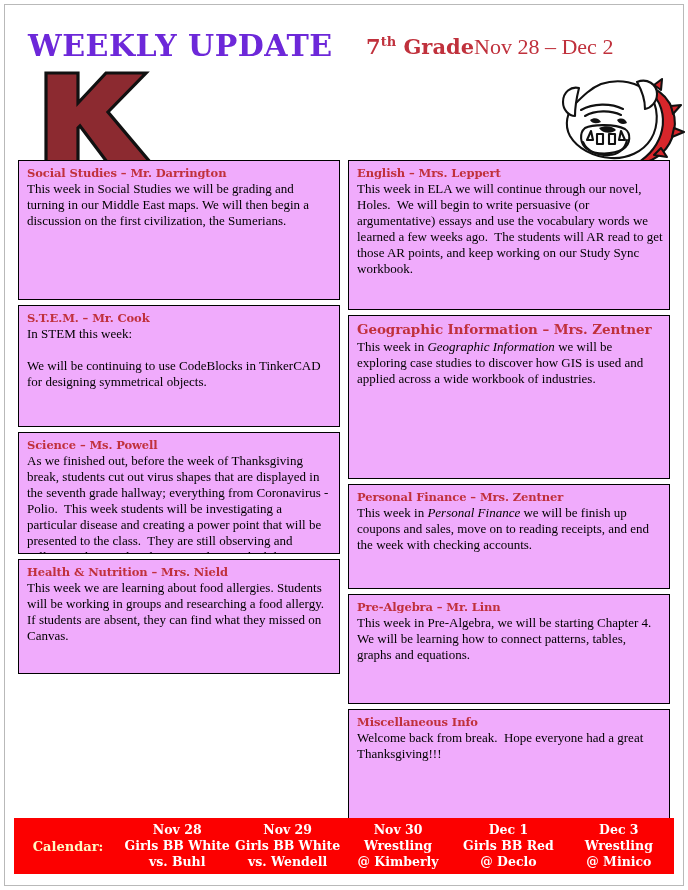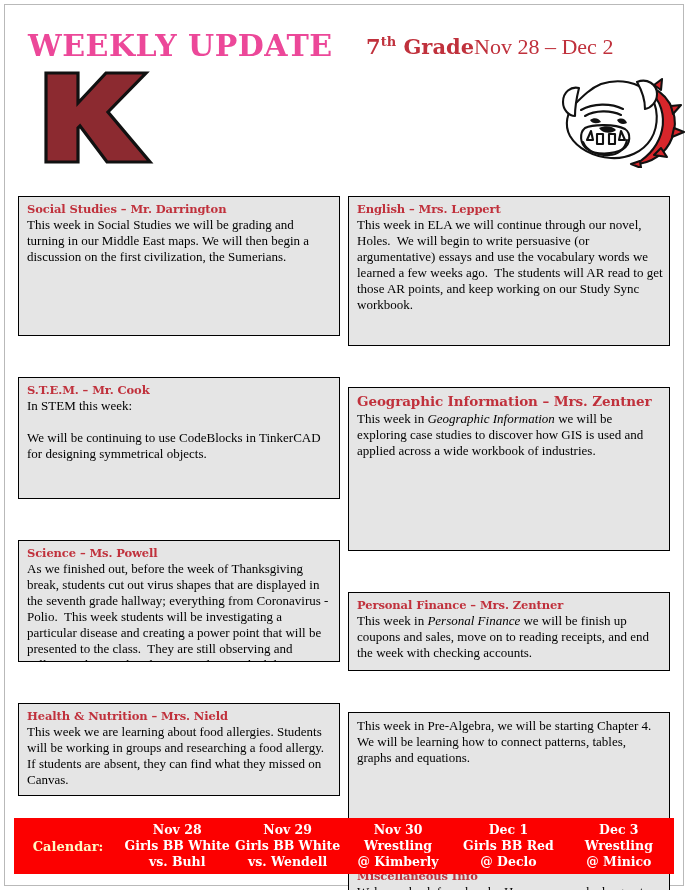--- a/index.html
+++ b/index.html
@@ -38,21 +38,21 @@
     margin: 0 14px;
   }
   .title-main {
     position: absolute;
     left: 14px;
     top: 28px;
     font-family: "DejaVu Serif", "Liberation Serif", serif;
     font-weight: 700;
     font-size: 30px;
     letter-spacing: 0.5px;
-    color: #ec4899;
+    color: #6d28d9;
     white-space: nowrap;
   }
   .title-right {
     position: absolute;
     left: 352px;
     top: 34px;
     white-space: nowrap;
     color: #c0313c;
     font-family: "DejaVu Serif", "Liberation Serif", serif;
     font-size: 21px;
@@ -109,23 +109,22 @@
   .col {
     width: 322px;
     display: flex;
     flex-direction: column;
     gap: 5px;
   }
   .box {
     border: 1.5px solid #000000;
     box-sizing: border-box;
     padding: 5px 6px 18px 8px;
-    background: #e5e5e5;
+    background: #f0abfc;
     overflow: hidden;
-    margin-top: 36px;
   }
   .box-title {
     color: #c0313c;
     font-family: "DejaVu Serif", "Liberation Serif", serif;
     font-weight: 700;
     font-size: 11.5px;
     line-height: 1.25;
     margin-bottom: 1px;
     letter-spacing: -0.1px;
   }
@@ -250,45 +249,46 @@
         <div class="box-body">In STEM this week:
 
 We will be continuing to use CodeBlocks in TinkerCAD for designing symmetrical objects.</div>
       </div>
 
       <div class="box" style="height:122px">
         <div class="box-title">Science – Ms. Powell</div>
         <div class="box-body">As we finished out, before the week of Thanksgiving break, students cut out virus shapes that are displayed in the seventh grade hallway; everything from Coronavirus - Polio.  This week students will be investigating a particular disease and creating a power point that will be presented to the class.  They are still observing and collecting data on their bacteria cultures which later we will be gram staining.</div>
       </div>
 
-      <div class="box" style="height:93px">
+      <div class="box" style="height:115px">
         <div class="box-title">Health &amp; Nutrition – Mrs. Nield</div>
         <div class="box-body">This week we are learning about food allergies. Students will be working in groups and researching a food allergy. If students are absent, they can find what they missed on Canvas.</div>
       </div>
 
     </div>
 
     <div class="col">
 
       <div class="box" style="height:150px">
         <div class="box-title">English – Mrs. Leppert</div>
         <div class="box-body">This week in ELA we will continue through our novel, Holes.  We will begin to write persuasive (or argumentative) essays and use the vocabulary words we learned a few weeks ago.  The students will AR read to get those AR points, and keep working on our Study Sync workbook.</div>
       </div>
 
       <div class="box" style="height:164px">
         <div class="box-title big">Geographic Information – Mrs. Zentner</div>
         <div class="box-body"><span>This week in </span><em>Geographic Information</em><span> we will be exploring case studies to discover how GIS is used and applied across a wide workbook of industries.</span></div>
       </div>
 
-      <div class="box" style="height:79px">
+      <div class="box" style="height:105px">
         <div class="box-title">Personal Finance – Mrs. Zentner</div>
         <div class="box-body"><span>This week in </span><em>Personal Finance</em><span> we will be finish up coupons and sales, move on to reading receipts, and end the week with checking accounts.</span></div>
       </div>
 
       <div class="box" style="height:110px">
+        <div class="box-title">Pre-Algebra – Mr. Linn</div>
         <div class="box-body">This week in Pre-Algebra, we will be starting Chapter 4.  We will be learning how to connect patterns, tables, graphs and equations.</div>
       </div>
 
       <div class="box" style="height:125px">
         <div class="box-title">Miscellaneous Info</div>
         <div class="box-body">Welcome back from break.  Hope everyone had a great Thanksgiving!!!</div>
       </div>
     </div>
   </div>
 

